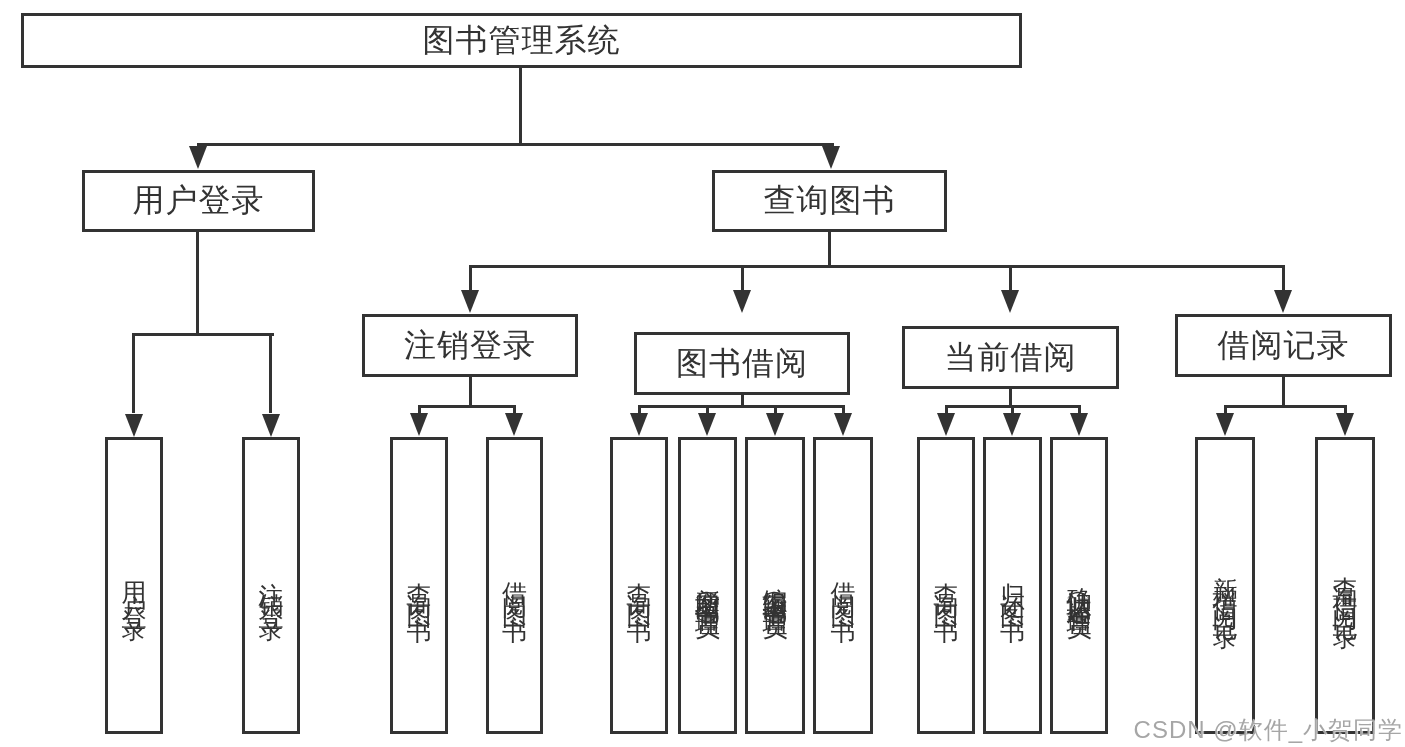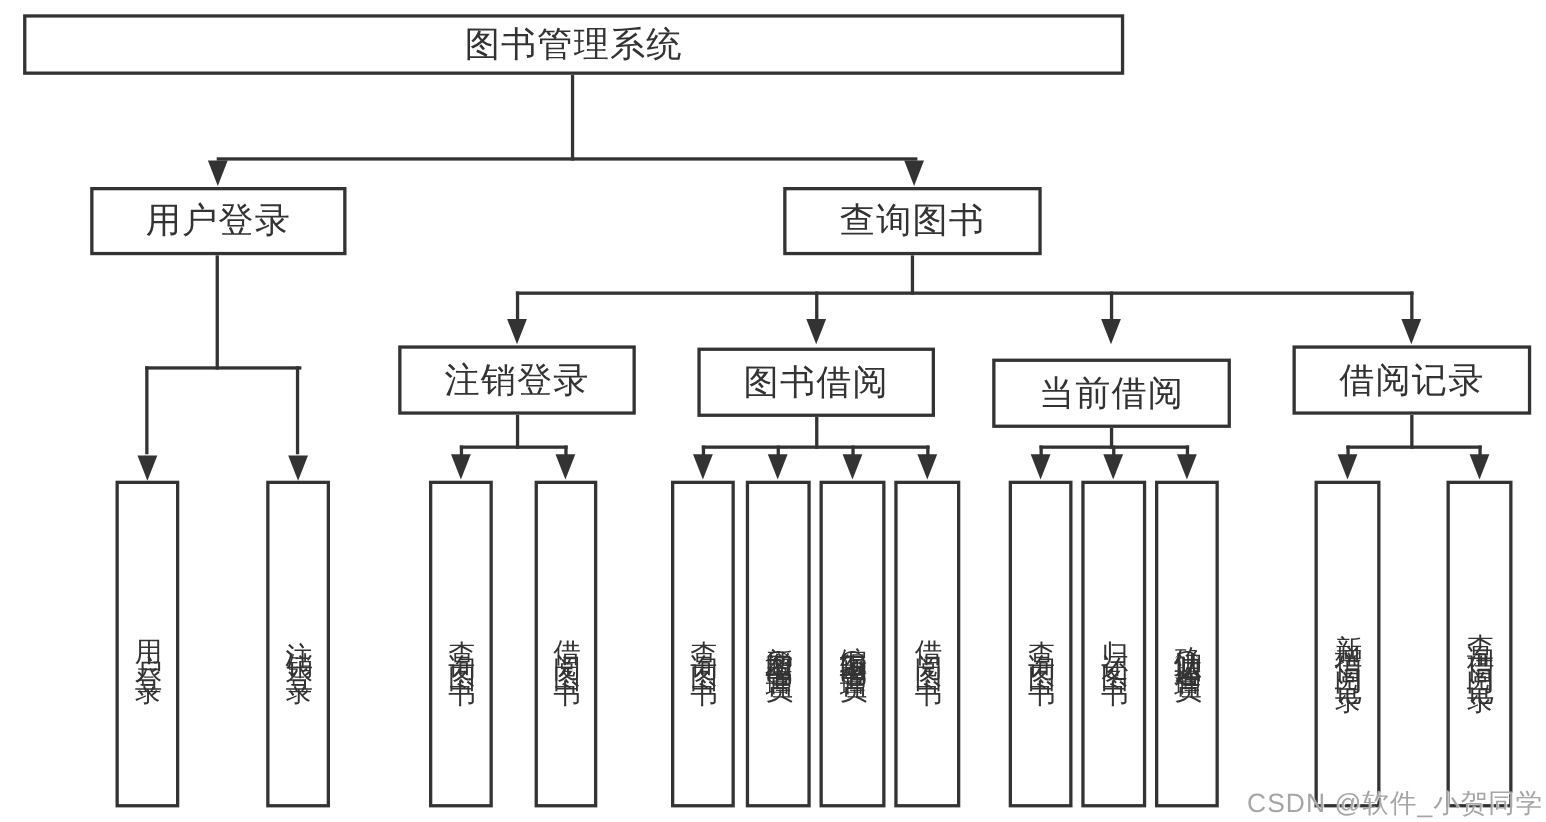--- a/index.html
+++ b/index.html
@@ -97,21 +97,21 @@
   </div>
 
   <div class="box hbox" style="left:712px;top:170px;width:235px;height:62px;">
     <span>查询图书</span>
   </div>
 
   <div class="box hbox" style="left:362px;top:314px;width:216px;height:63px;">
     <span>注销登录</span>
   </div>
 
-  <div class="box hbox" style="left:634px;top:316px;width:216px;height:63px;text-align:right;">
+  <div class="box hbox" style="left:634px;top:332px;width:216px;height:63px;text-align:right;">
     <span>图书借阅</span>
   </div>
 
   <div class="box hbox" style="left:902px;top:326px;width:217px;height:63px;">
     <span>当前借阅</span>
   </div>
 
   <div class="box hbox" style="left:1175px;top:314px;width:217px;height:63px;">
     <span>借阅记录</span>
   </div>

